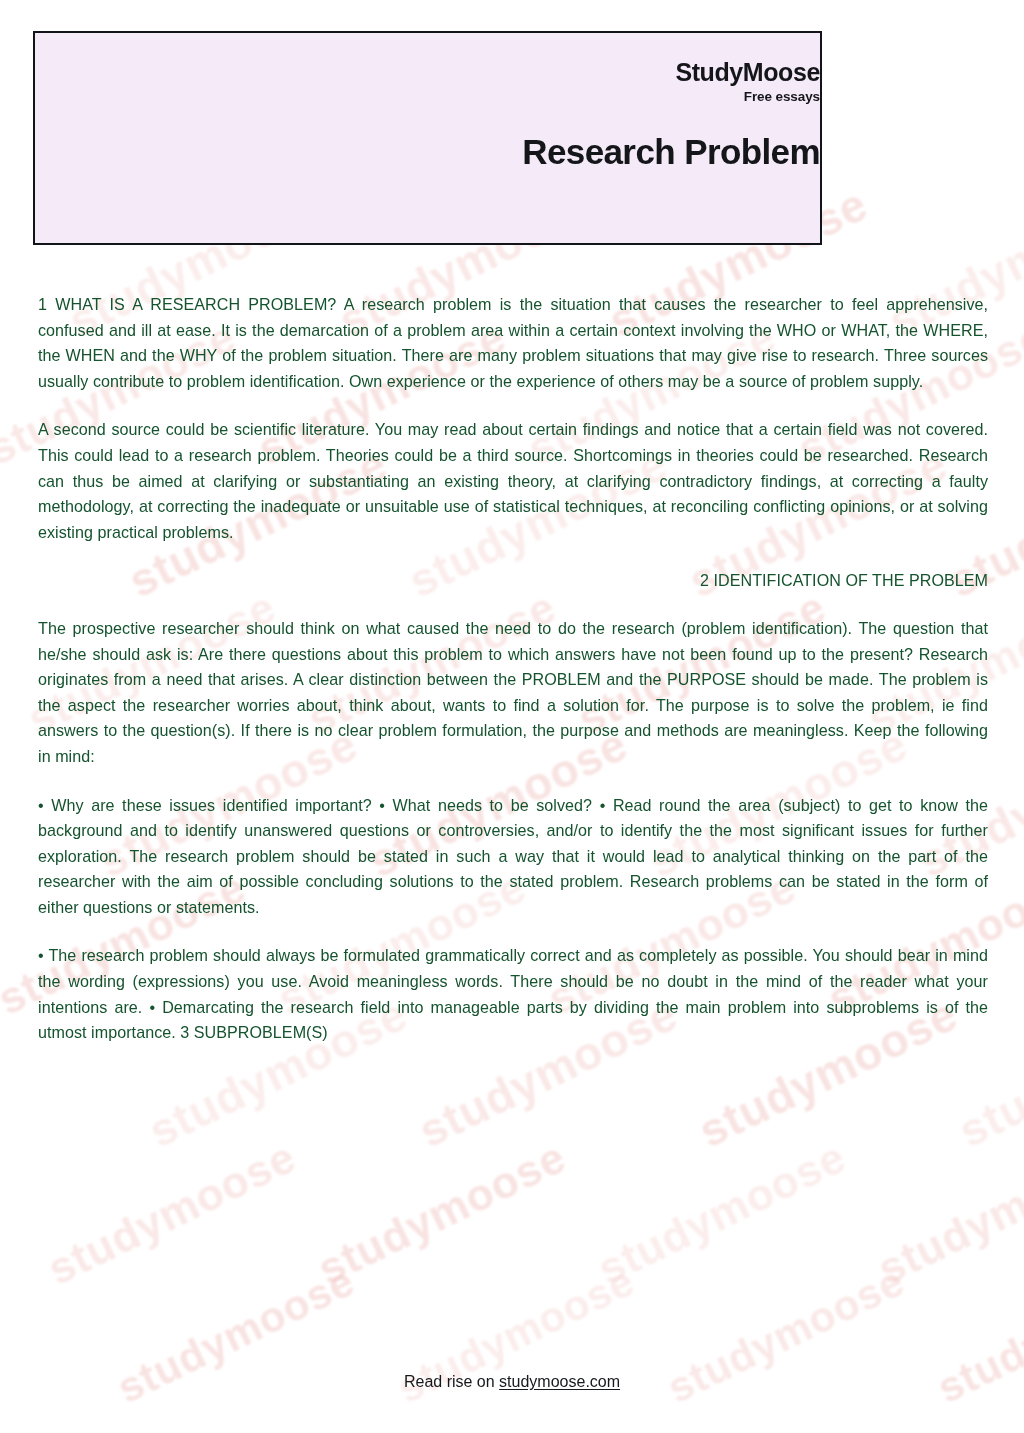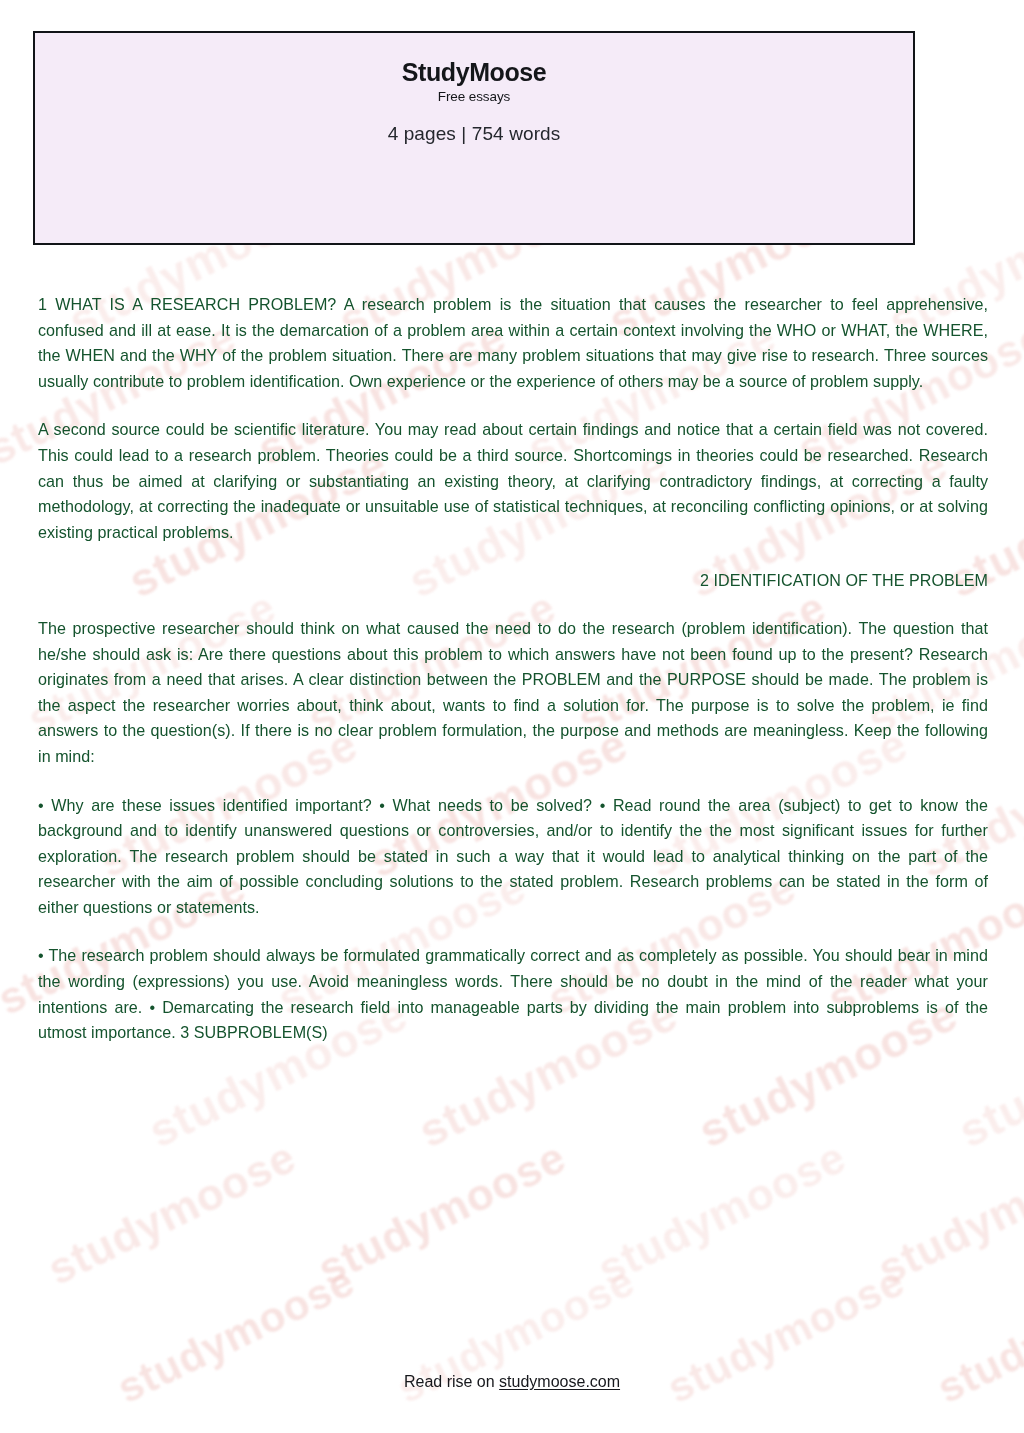--- a/index.html
+++ b/index.html
@@ -34,41 +34,41 @@
     letter-spacing: 1px;
     filter: blur(1.1px);
     transform-origin: left top;
   }
 
   
   #header-card {
     position: absolute;
     left: 33px;
     top: 31px;
-    width: 882px;
+    width: 789px;
     height: 214px;
     background: #f5ebf8;
     border: 2px solid #111418;
     z-index: 2;
-    text-align: center;
+    text-align: right;
   }
   #brand-name {
     margin: 0;
     padding-top: 26px;
     font-size: 25px;
     font-weight: 700;
     color: #14161a;
     letter-spacing: -.4px;
     line-height: 1.05;
   }
   #brand-tagline {
     margin: 0;
     padding-top: 4px;
     font-size: 13.5px;
-    font-weight: 400;
+    font-weight: 700;
     color: #14161a;
     letter-spacing: -.1px;
   }
   #doc-title {
     margin: 0;
     padding-top: 29px;
     font-size: 35px;
     font-weight: 700;
     color: #14161a;
     letter-spacing: -.6px;
@@ -162,21 +162,21 @@
     <div class="wm" style="left: 870px; top: 1250px; font-size: 44px; opacity: 0.39; transform: rotate(-26deg);">studymoose</div>
     <div class="wm" style="left: 110px; top: 1370px; font-size: 42px; opacity: 0.48; transform: rotate(-26deg);">studymoose</div>
     <div class="wm" style="left: 390px; top: 1370px; font-size: 42px; opacity: 0.3; transform: rotate(-26deg);">studymoose</div>
     <div class="wm" style="left: 660px; top: 1370px; font-size: 42px; opacity: 0.39; transform: rotate(-26deg);">studymoose</div>
     <div class="wm" style="left: 930px; top: 1370px; font-size: 42px; opacity: 0.48; transform: rotate(-26deg);">studymoose</div>
   </div>
 
 <div id="header-card">
   <div id="brand-name">StudyMoose</div>
   <div id="brand-tagline">Free essays</div>
-  <div id="doc-meta">4 pages | 754 words</div>
+  <div id="doc-title">Research Problem</div>
 </div>
 
 <div id="doc-body">
   <p class="para">1 WHAT IS A RESEARCH PROBLEM? A research problem is the situation that causes the researcher to feel apprehensive, confused and ill at ease. It is the demarcation of a problem area within a certain context involving the WHO or WHAT, the WHERE, the WHEN and the WHY of the problem situation. There are many problem situations that may give rise to research. Three sources usually contribute to problem identification. Own experience or the experience of others may be a source of problem supply.</p>
   <p class="para">A second source could be scientific literature. You may read about certain findings and notice that a certain field was not covered. This could lead to a research problem. Theories could be a third source. Shortcomings in theories could be researched. Research can thus be aimed at clarifying or substantiating an existing theory, at clarifying contradictory findings, at correcting a faulty methodology, at correcting the inadequate or unsuitable use of statistical techniques, at reconciling conflicting opinions, or at solving existing practical problems.</p>
   <p class="para heading">2 IDENTIFICATION OF THE PROBLEM</p>
   <p class="para">The prospective researcher should think on what caused the need to do the research (problem identification). The question that he/she should ask is: Are there questions about this problem to which answers have not been found up to the present? Research originates from a need that arises. A clear distinction between the PROBLEM and the PURPOSE should be made. The problem is the aspect the researcher worries about, think about, wants to find a solution for. The purpose is to solve the problem, ie find answers to the question(s). If there is no clear problem formulation, the purpose and methods are meaningless. Keep the following in mind:</p>
   <p class="para">• Why are these issues identified important? • What needs to be solved? • Read round the area (subject) to get to know the background and to identify unanswered questions or controversies, and/or to identify the the most significant issues for further exploration. The research problem should be stated in such a way that it would lead to analytical thinking on the part of the researcher with the aim of possible concluding solutions to the stated problem. Research problems can be stated in the form of either questions or statements.</p>
   <p class="para">• The research problem should always be formulated grammatically correct and as completely as possible. You should bear in mind the wording (expressions) you use. Avoid meaningless words. There should be no doubt in the mind of the reader what your intentions are. • Demarcating the research field into manageable parts by dividing the main problem into subproblems is of the utmost importance. 3 SUBPROBLEM(S)</p>
 </div>

